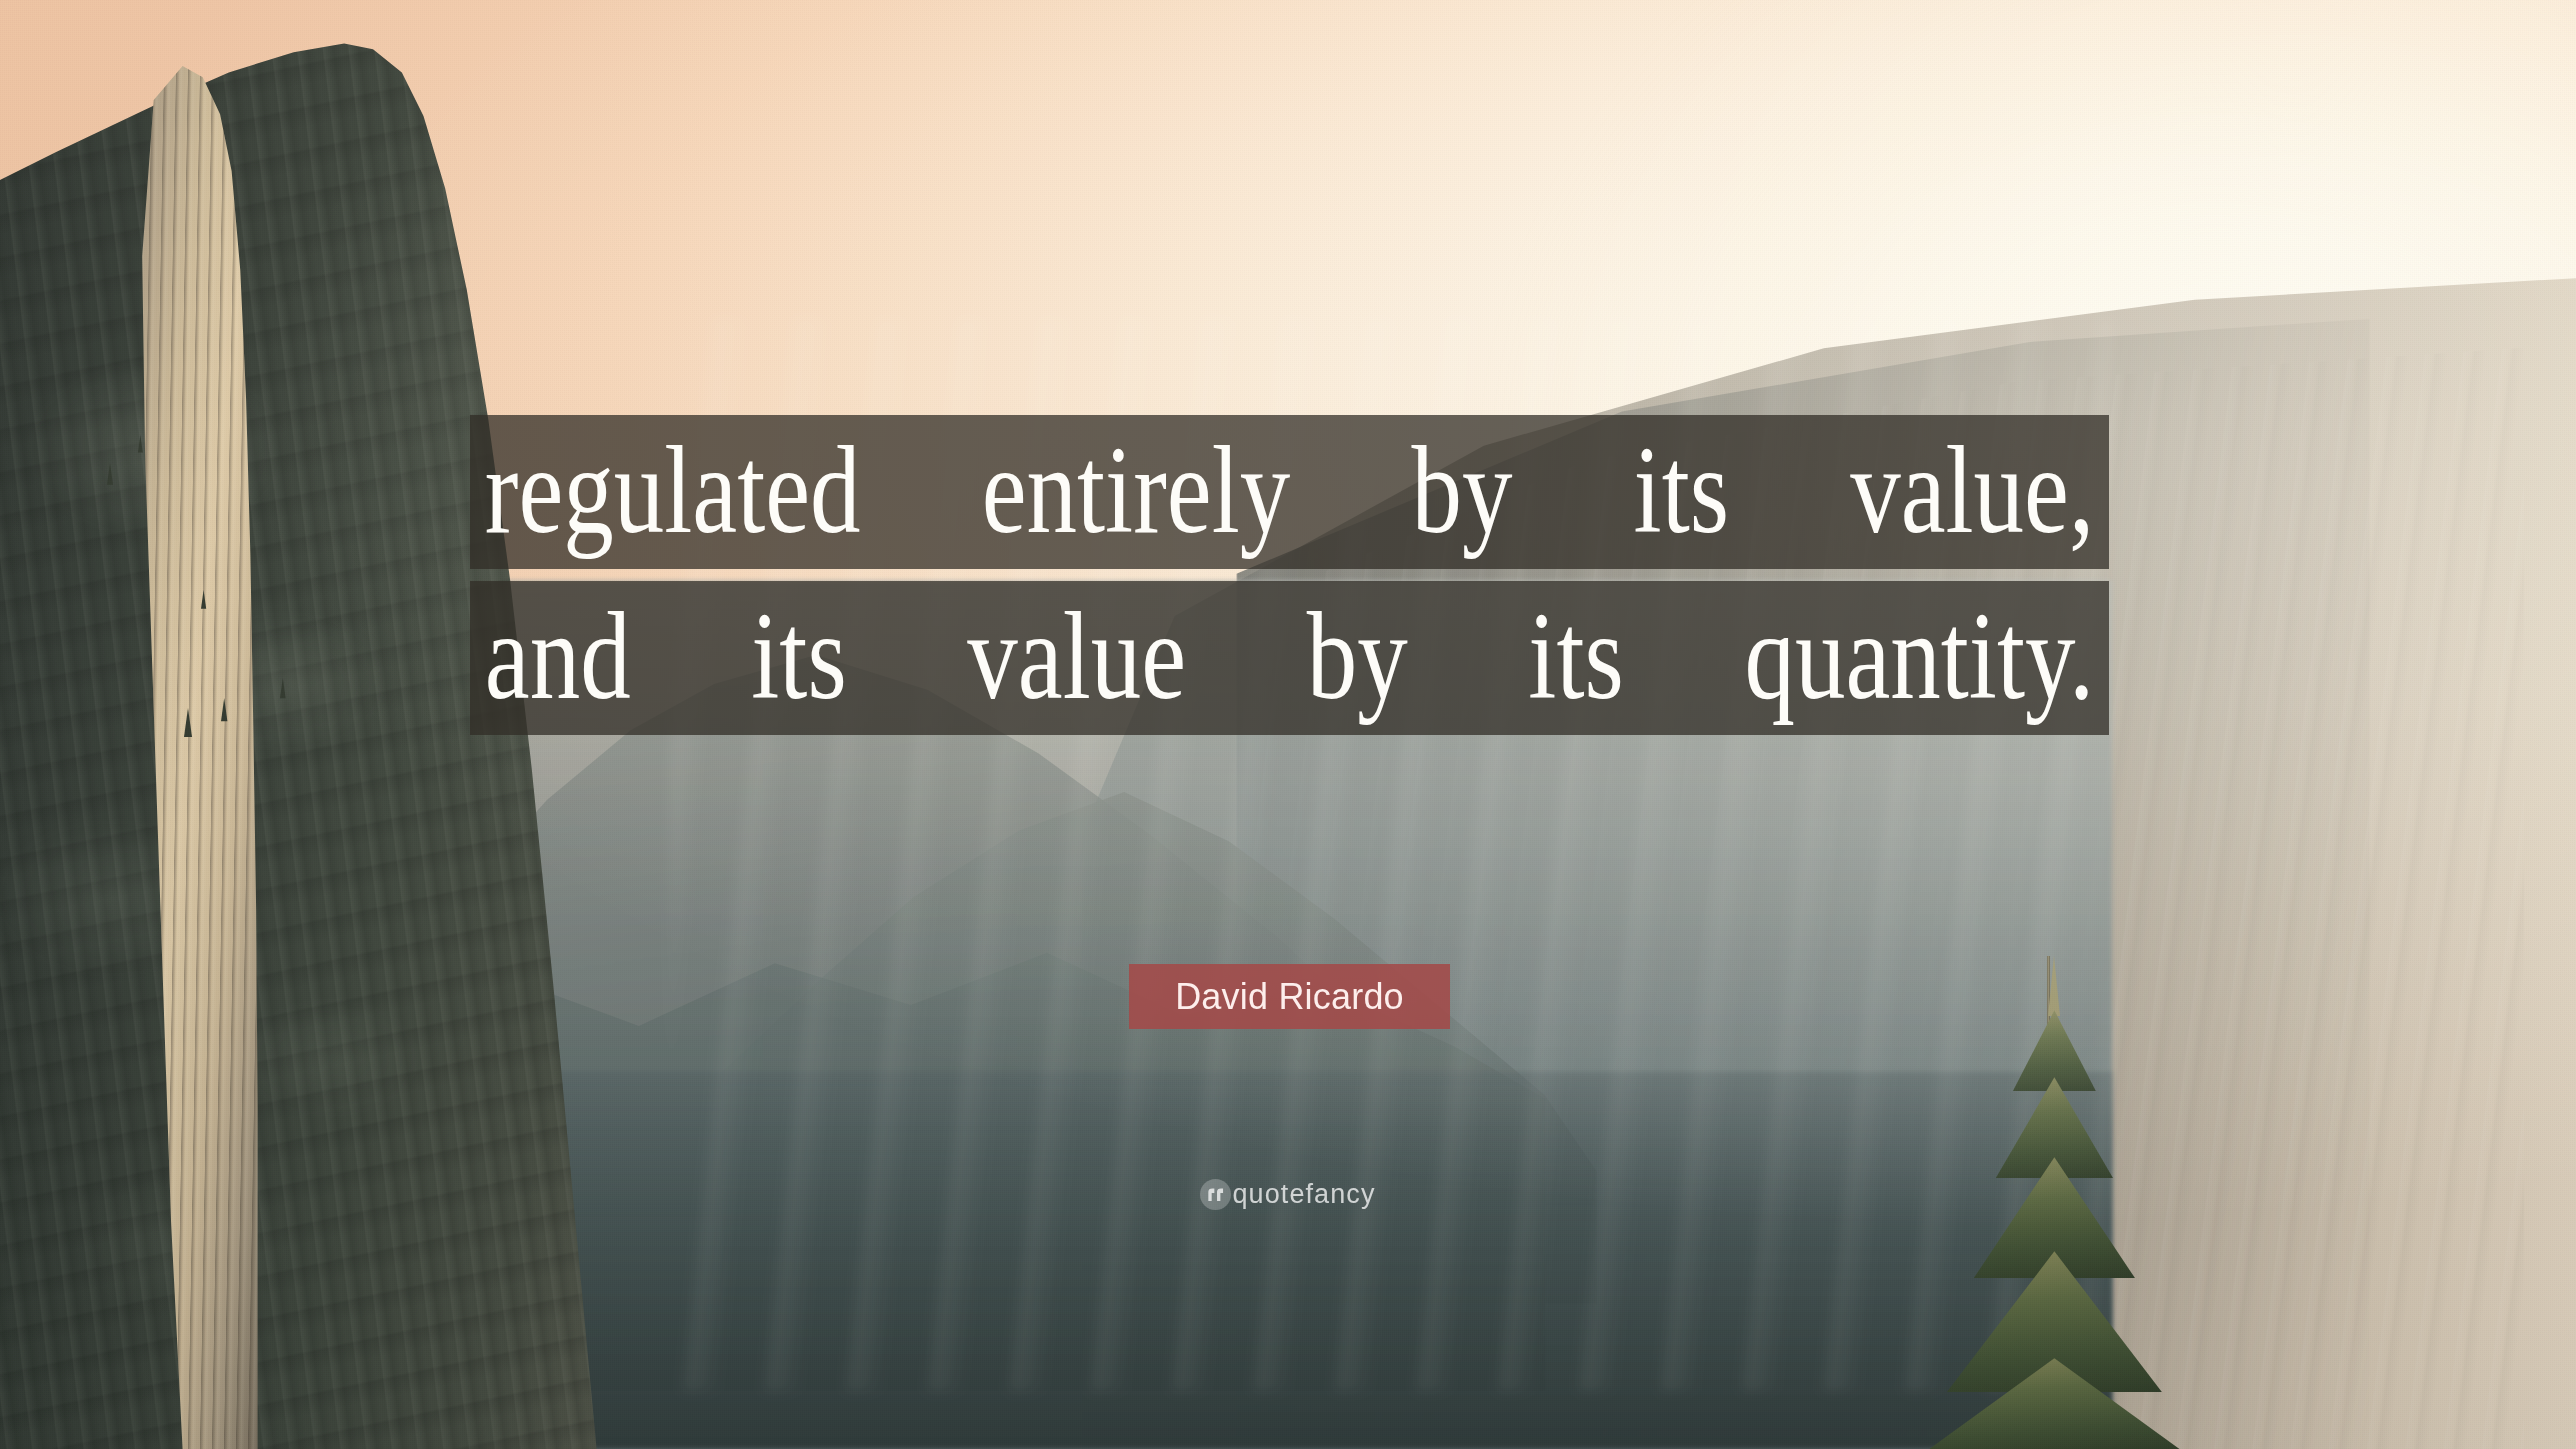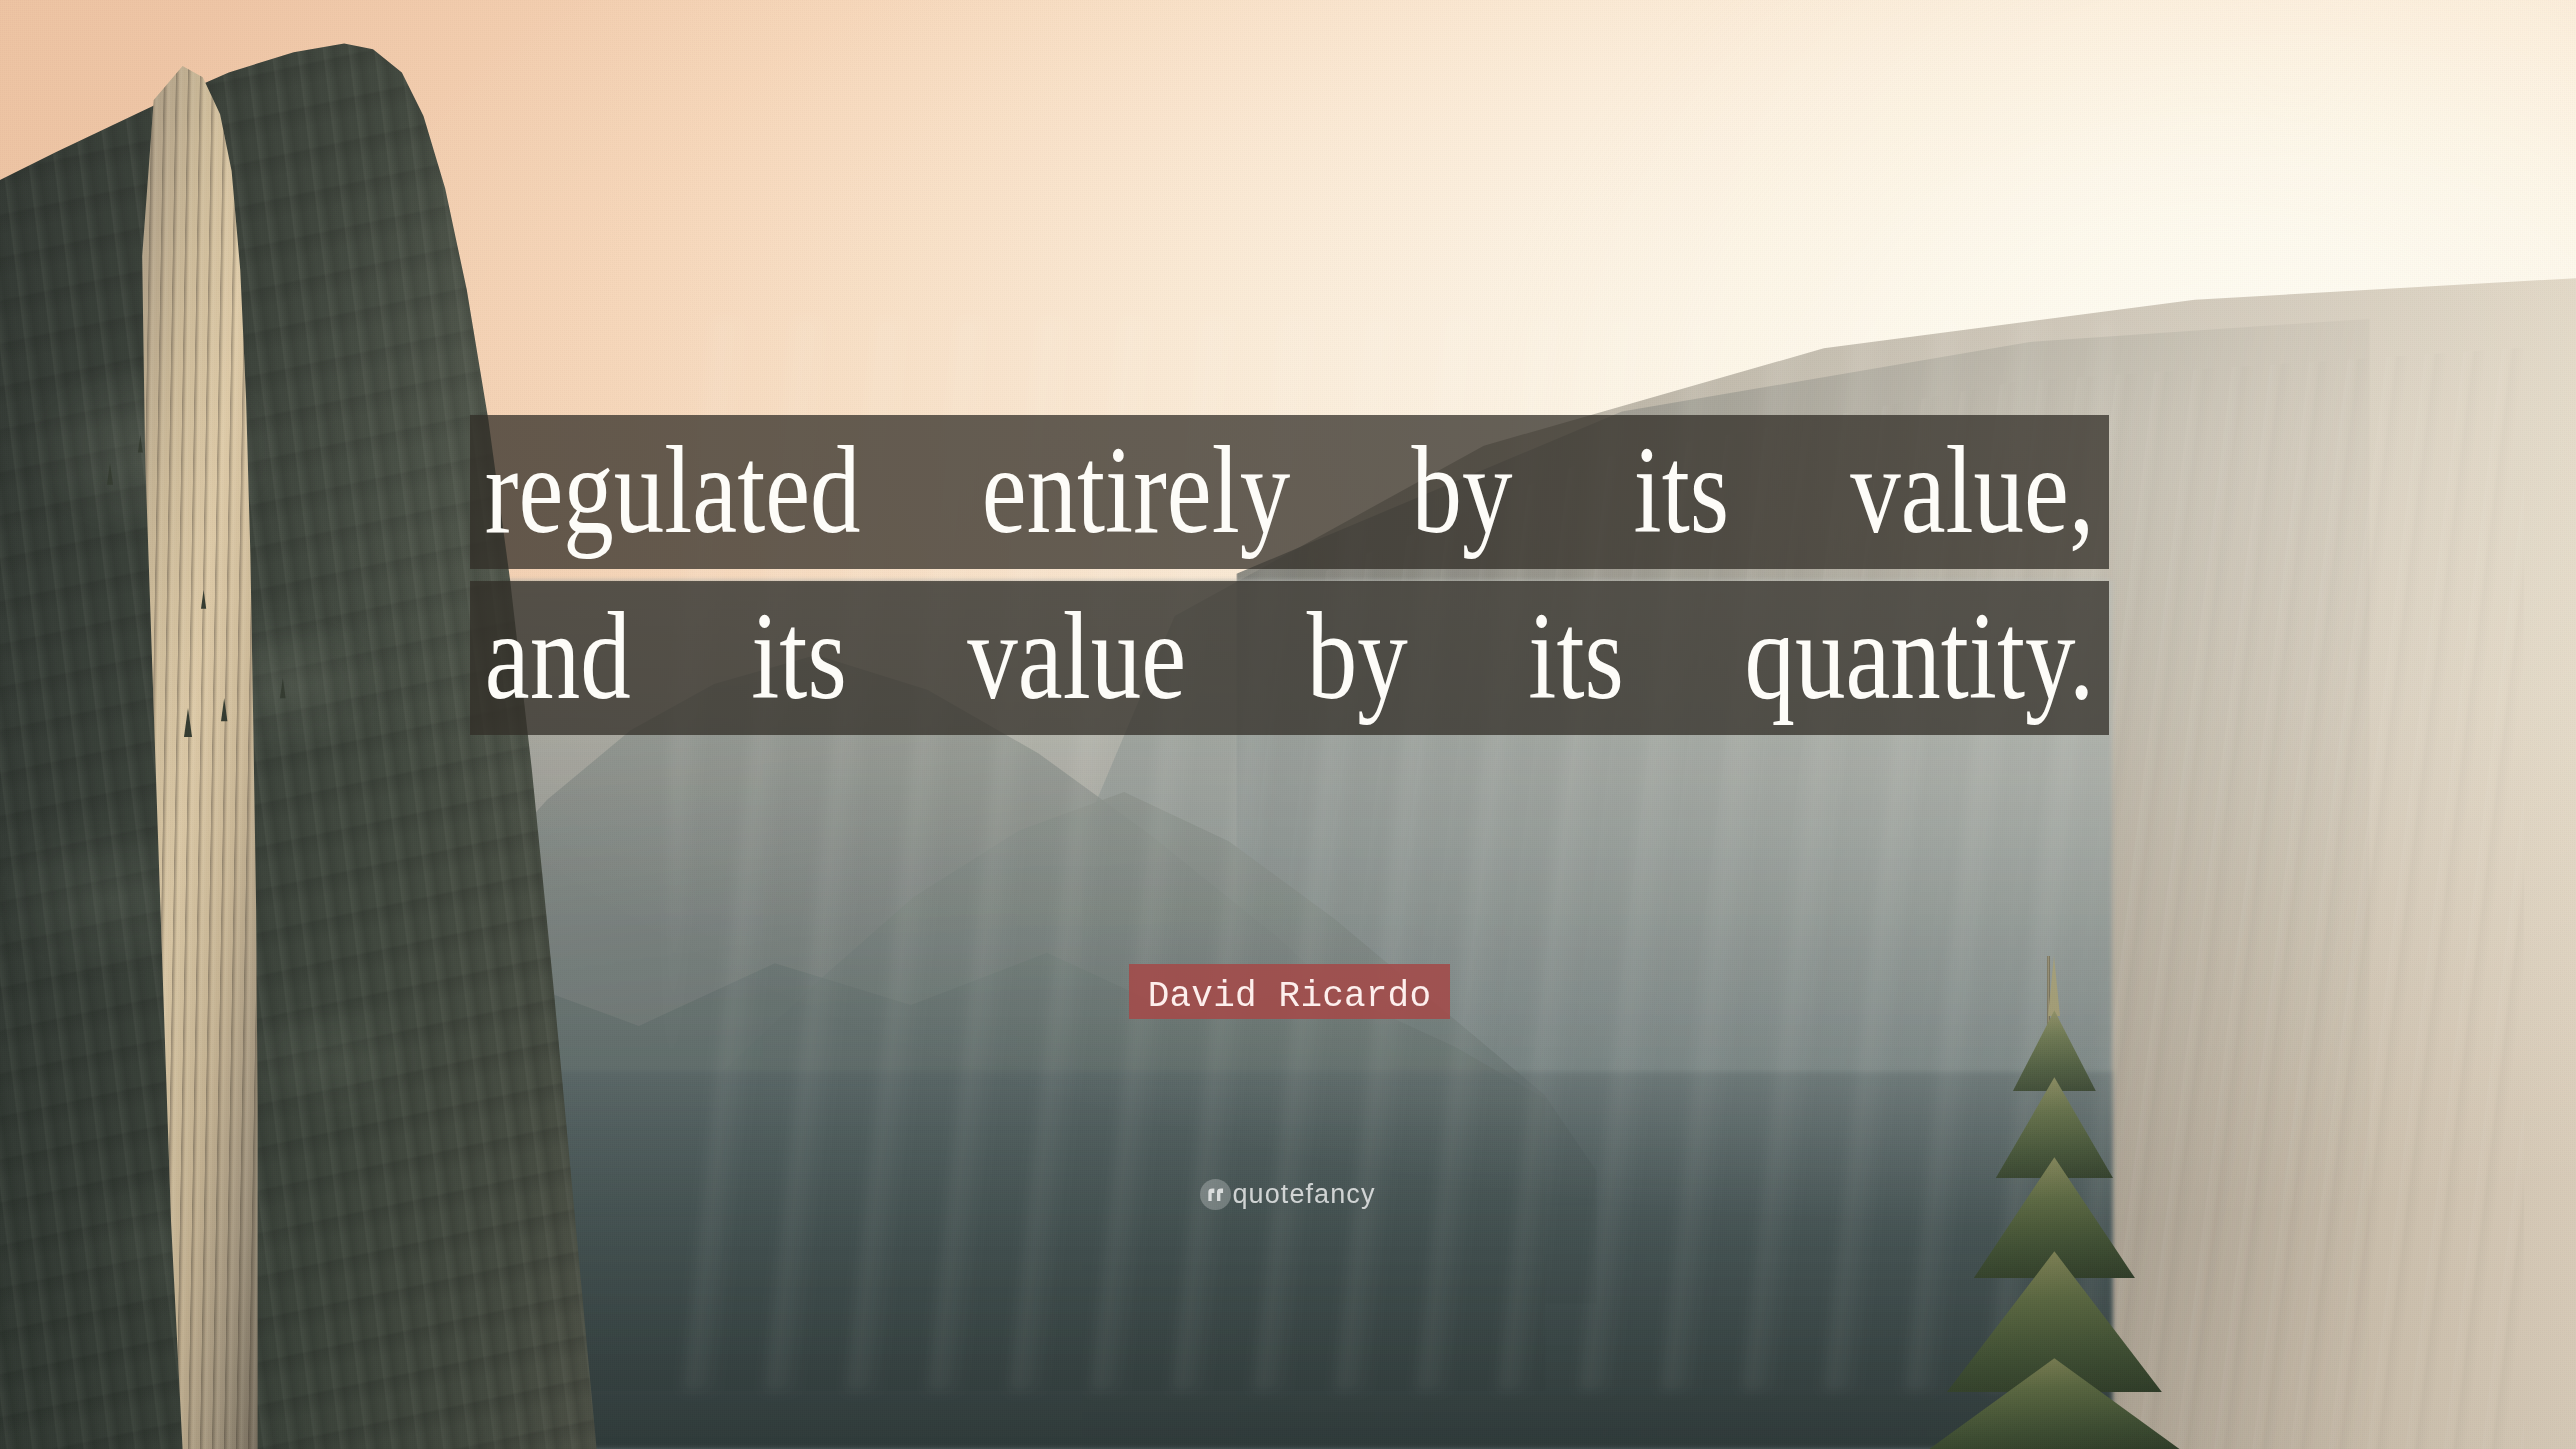--- a/index.html
+++ b/index.html
@@ -243,24 +243,24 @@
     transform: scaleY(1.24);
     transform-origin: center;
   }
 
   
   .author-badge {
     position: absolute;
     left: 1129px;
     top: 964px;
     width: 321px;
-    height: 55px;
+    height: 65px;
     background: rgba(163, 74, 73, 0.88);
     color: #fdeeec;
-    font-family: Liberation Mono, monospace;
+    font-family: Liberation Sans, sans-serif;
     font-size: 36px;
     line-height: 65px;
     text-align: center;
     letter-spacing: 0.2px;
     box-sizing: border-box;
   }
 
   
   .watermark {
     position: absolute;

